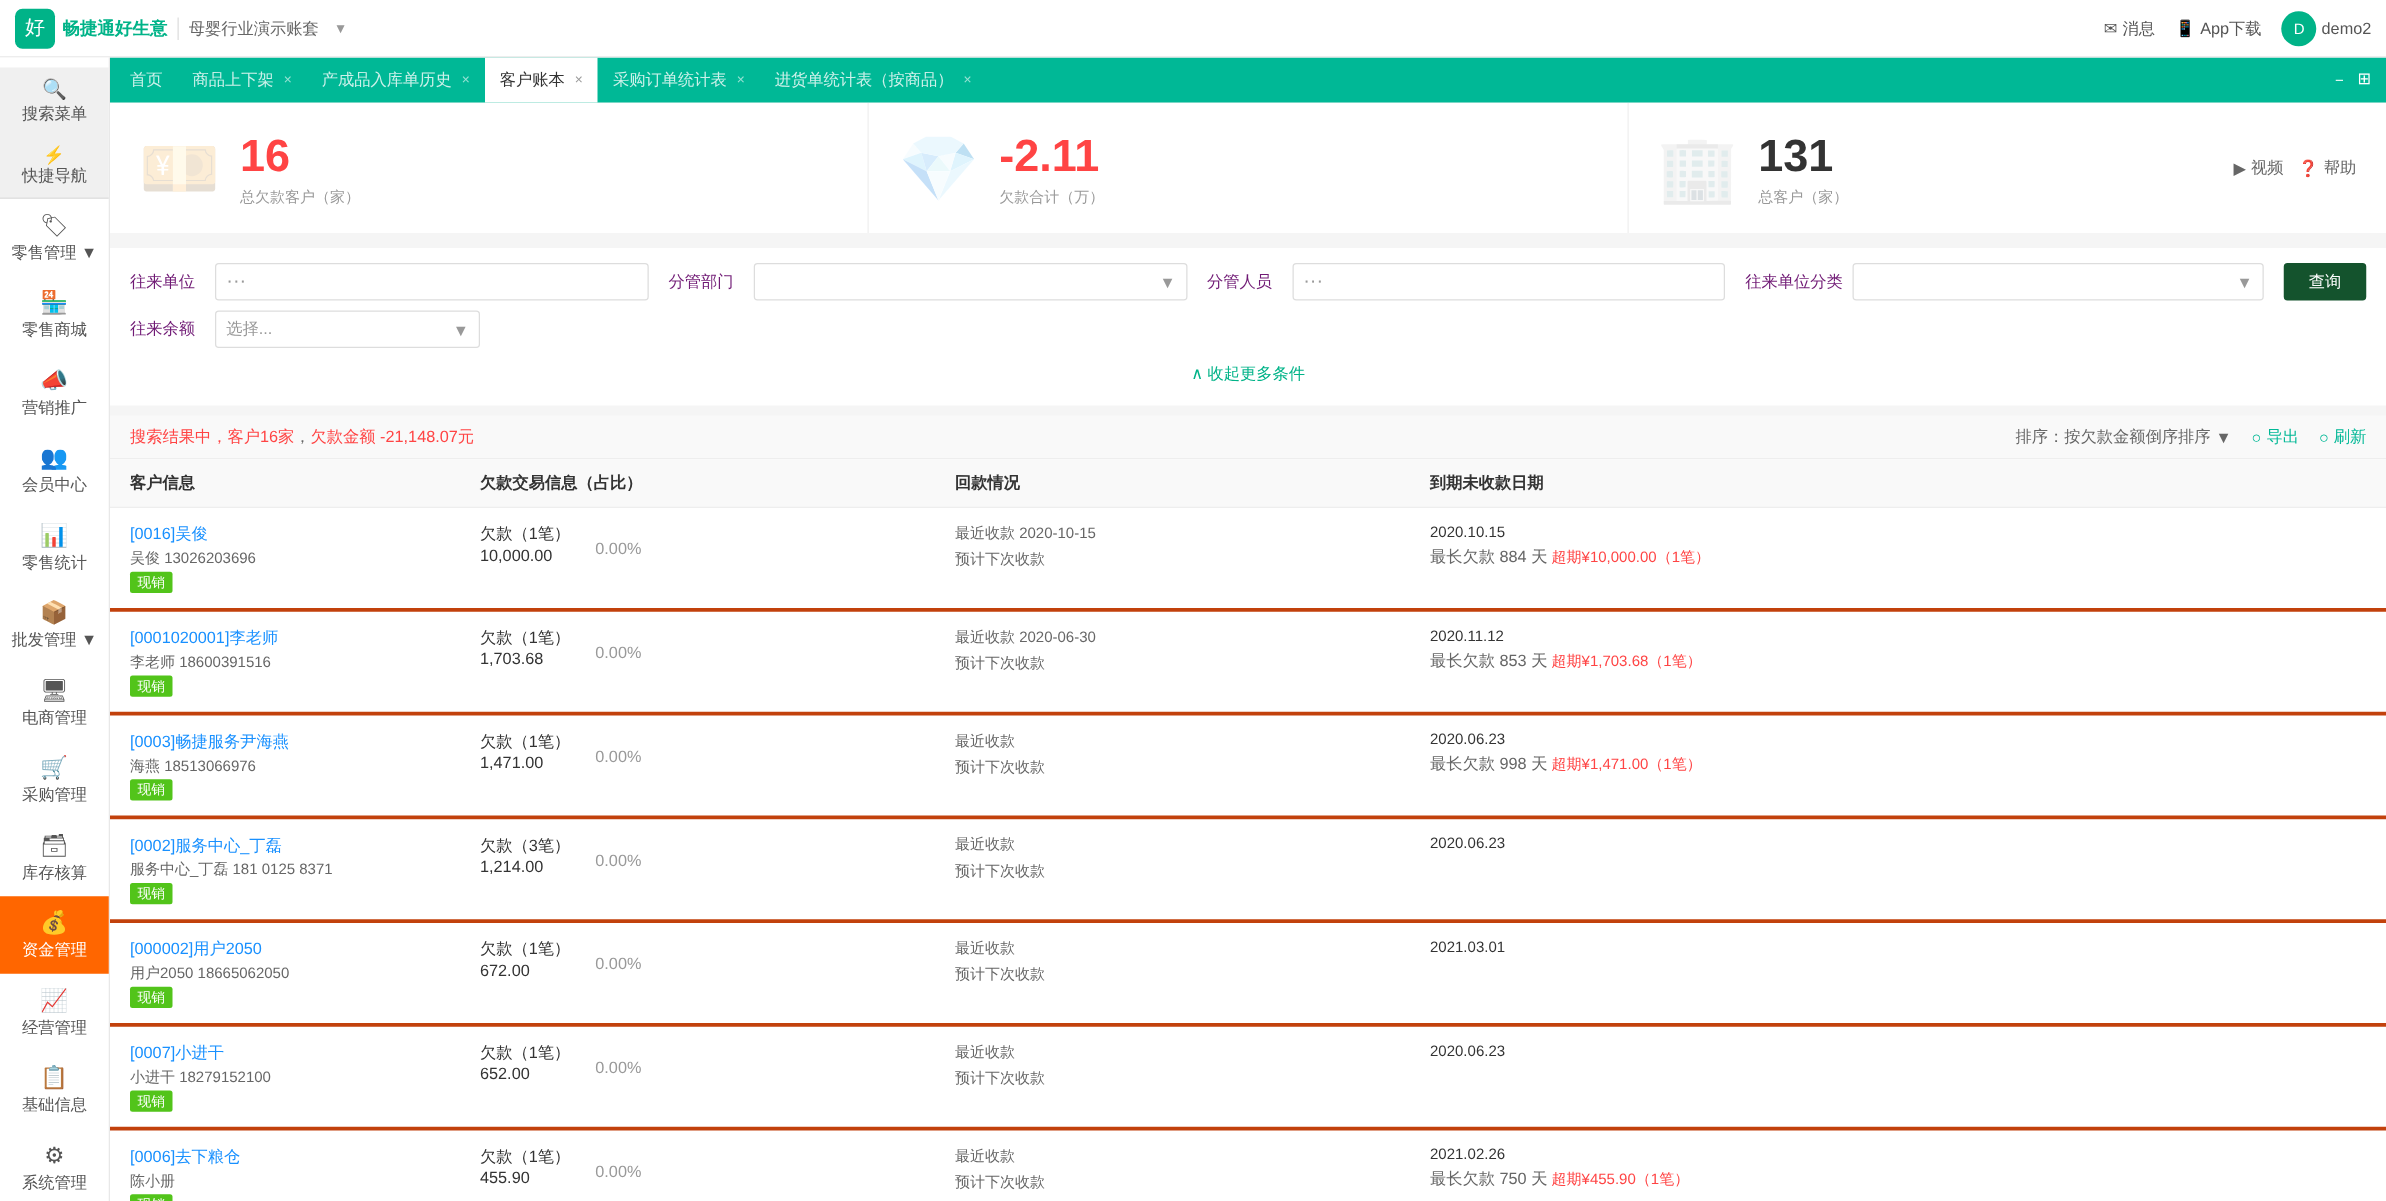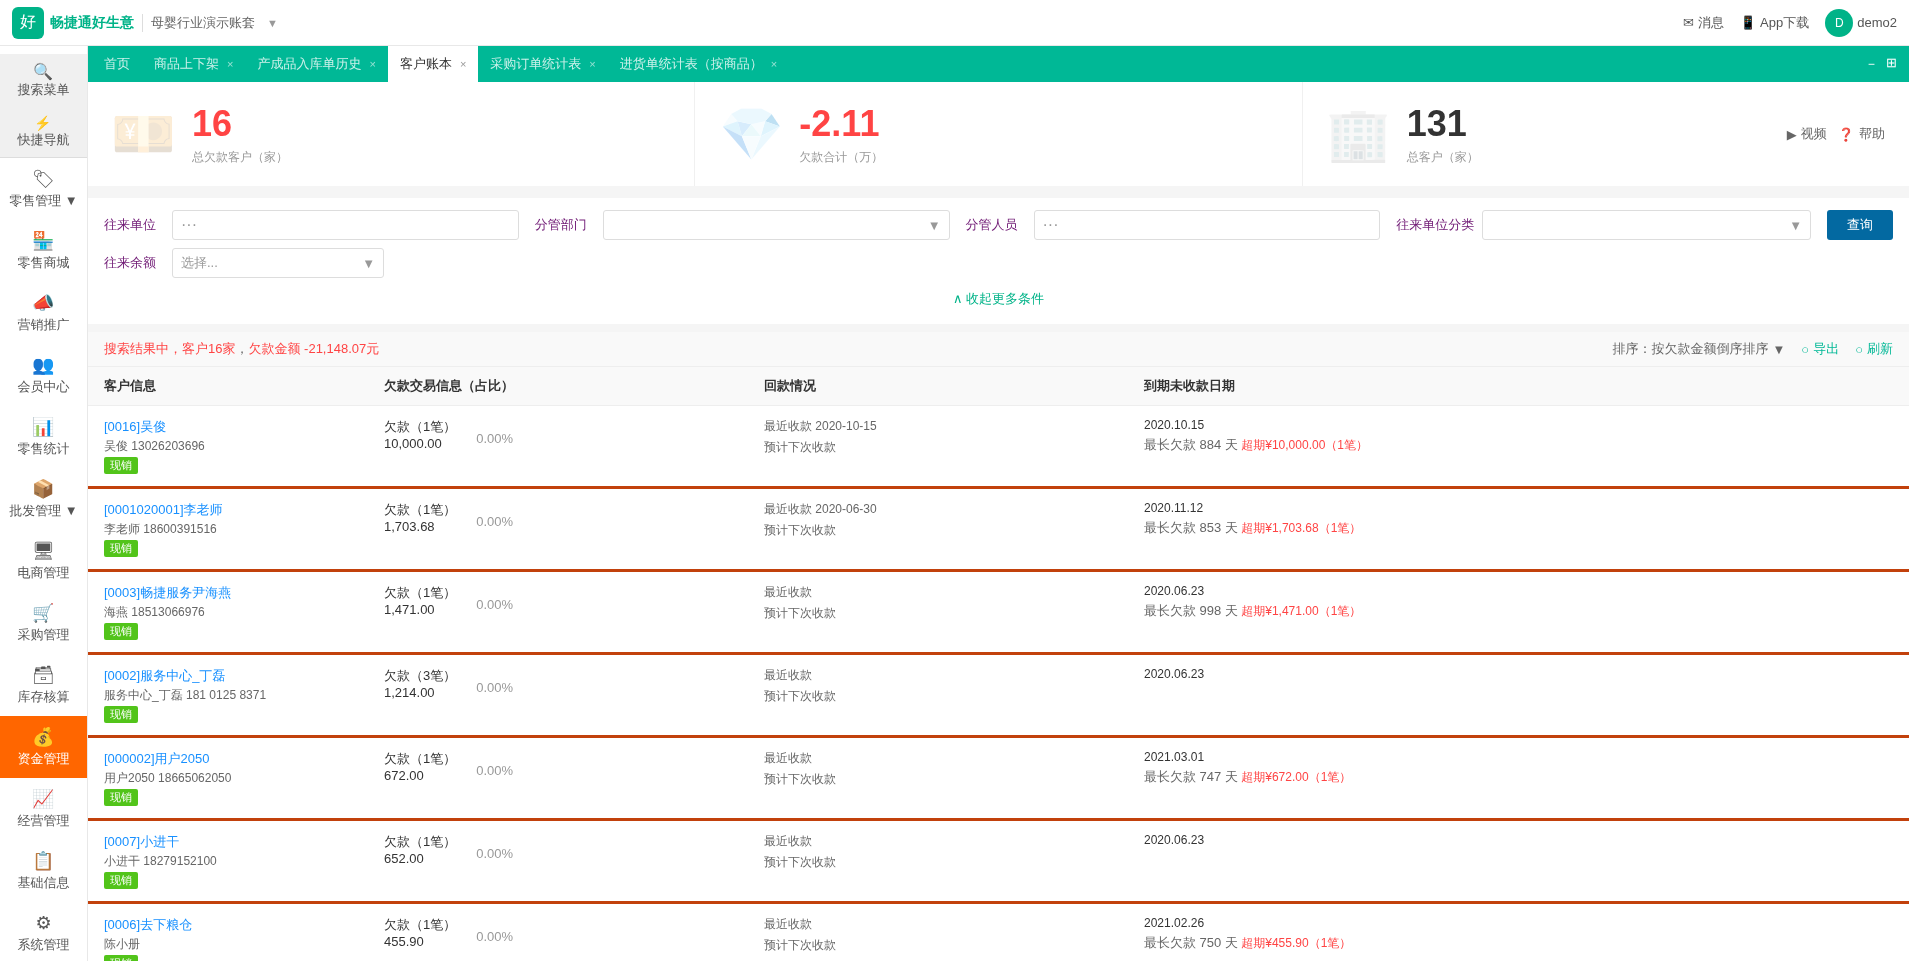--- a/index.html
+++ b/index.html
@@ -49,21 +49,21 @@
 
     
     .filter-area { background: #fff; padding: 12px 16px; margin-bottom: 8px; }
     .filter-row { display: flex; align-items: center; gap: 16px; margin-bottom: 8px; }
     .filter-item { display: flex; align-items: center; gap: 8px; flex: 1; }
     .filter-label { color: #701a75; white-space: nowrap; min-width: 60px; font-family: Liberation Serif, serif; }
     .filter-input { flex: 1; height: 30px; border: 1px solid #ddd; border-radius: 3px; padding: 0 8px; display: flex; align-items: center; justify-content: space-between; cursor: pointer; background: #fff; }
     .filter-input-text { color: #999; }
     .select-arrow { color: #999; }
     .collapse-btn { text-align: center; padding: 4px; color: #00b388; cursor: pointer; font-size: 12px; }
-    .query-btn { background: #0369a1; color: white; border: none; padding: 6px 20px; border-radius: 3px; cursor: pointer; font-size: 13px; }
+    .query-btn { background: #14532d; color: white; border: none; padding: 6px 20px; border-radius: 3px; cursor: pointer; font-size: 13px; }
 
     
     .result-bar { background: #f9f9f9; padding: 8px 16px; display: flex; align-items: center; justify-content: space-between; border-bottom: 1px solid #eee; }
     .result-info { color: #666; font-size: 13px; }
     .result-info span { color: #ff4444; }
     .result-actions { display: flex; align-items: center; gap: 16px; color: #666; font-size: 12px; }
     .sort-select { display: flex; align-items: center; gap: 4px; cursor: pointer; }
 
     
     .table-container { background: #fff; }
@@ -445,24 +445,20 @@
               </div>
               <div class="pct-val">0.00%</div>
             </div>
           </div>
           <div class="col-return return-info">
             <div class="return-date">最近收款</div>
             <div class="return-next">预计下次收款</div>
           </div>
           <div class="col-due due-info">
             <div class="due-date">2021.03.01</div>
-            <div class="due-days">
-              <span>最长欠款 747 天</span>
-              <span class="overdue">超期¥672.00（1笔）</span>
-            </div>
           </div>
         </div>
 
         <div class="table-row">
           <div class="col-client client-info">
             <div class="client-name">[0007]小进干</div>
             <div class="client-phone">小进干  18279152100</div>
             <span class="tag green">现销</span>
           </div>
           <div class="col-debt">

